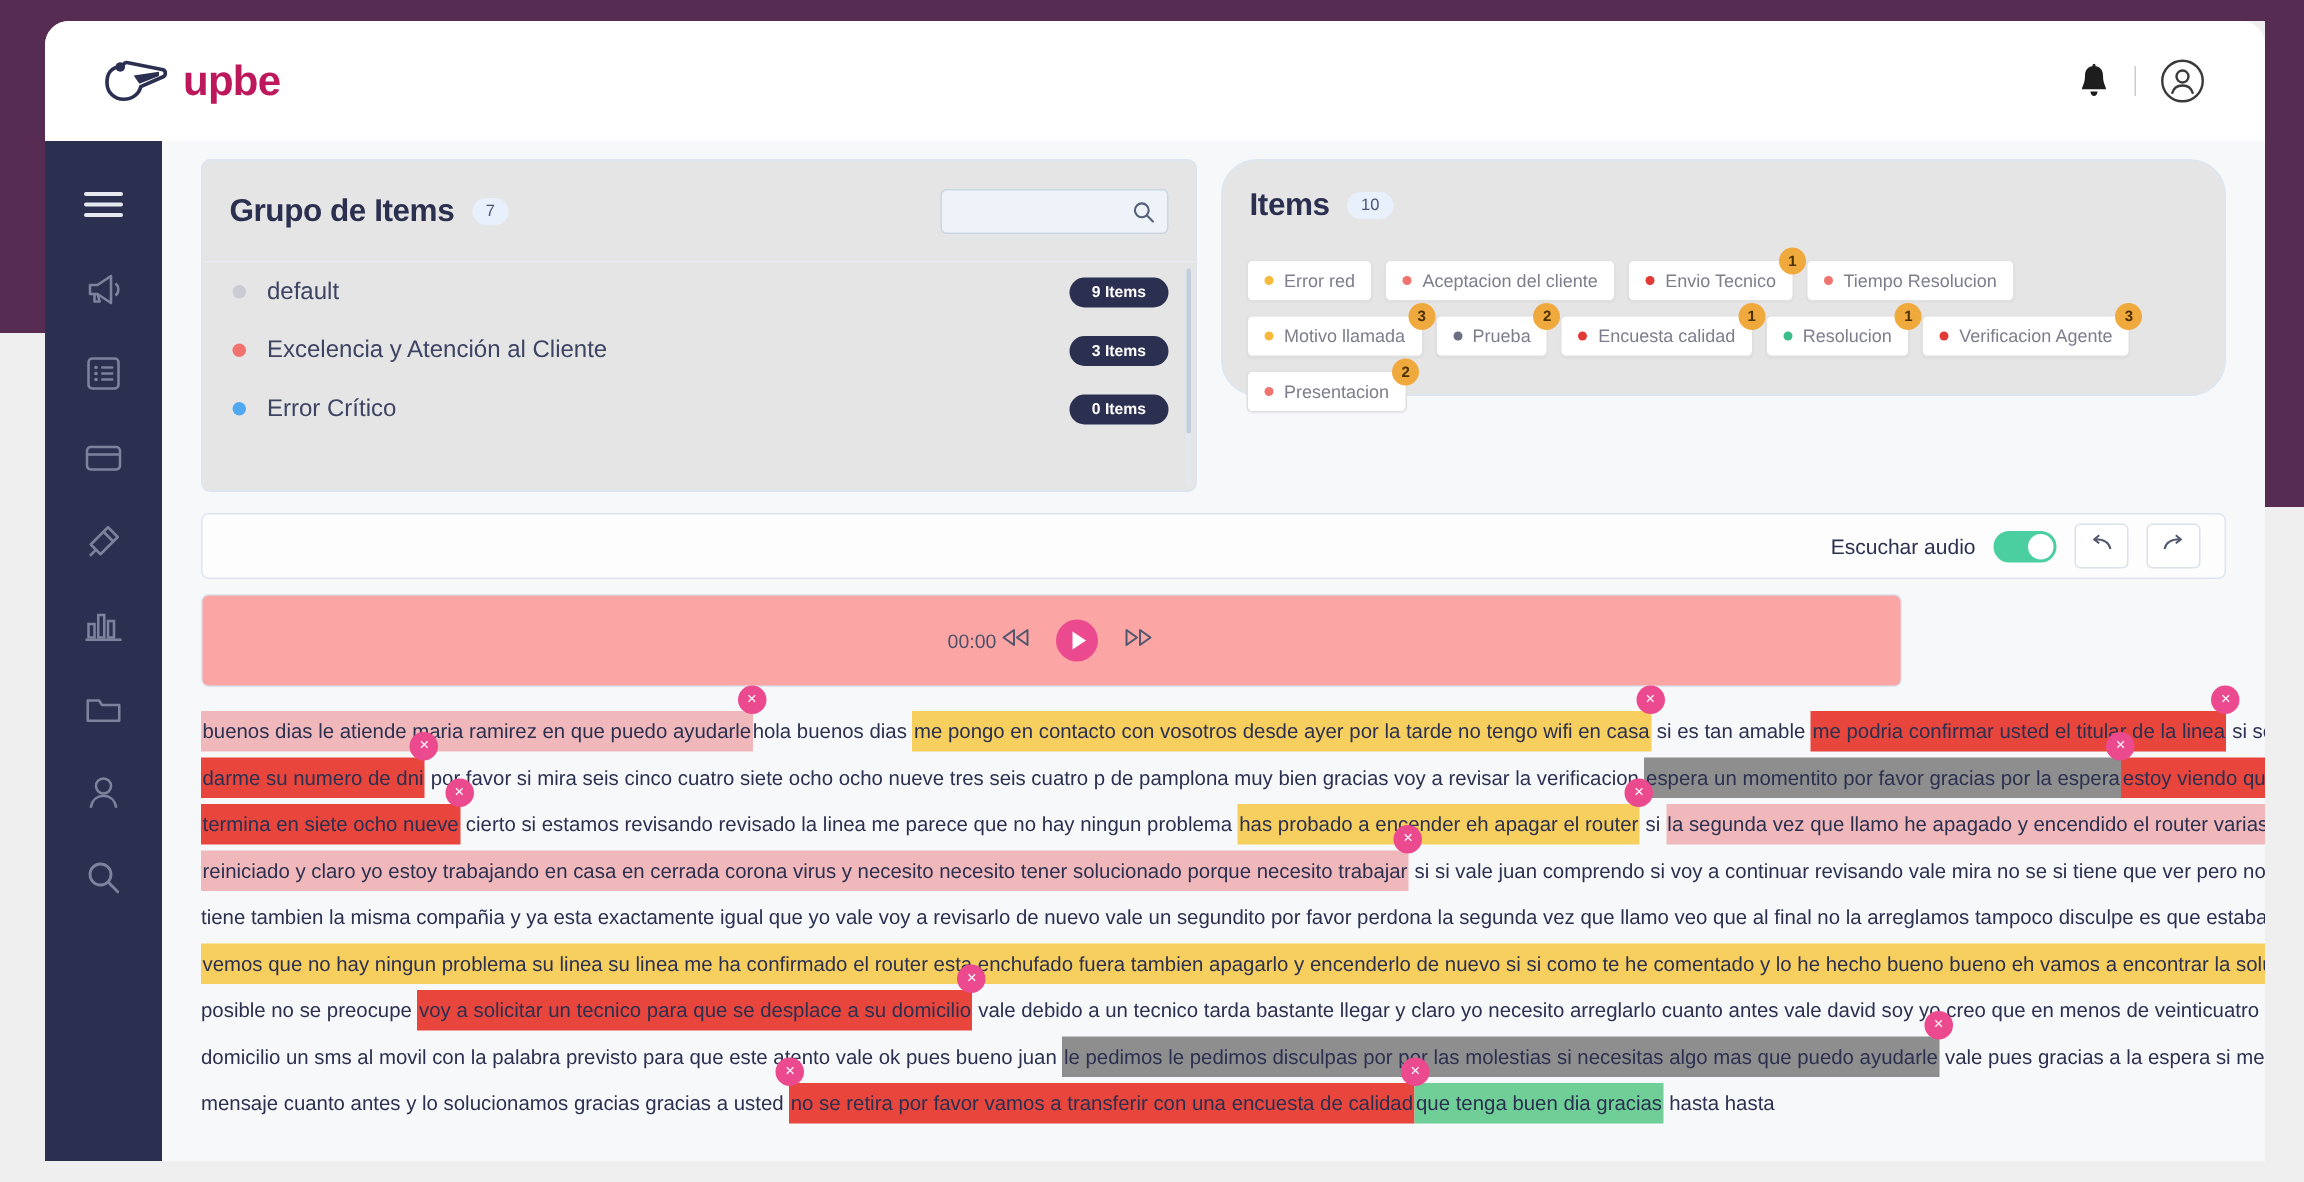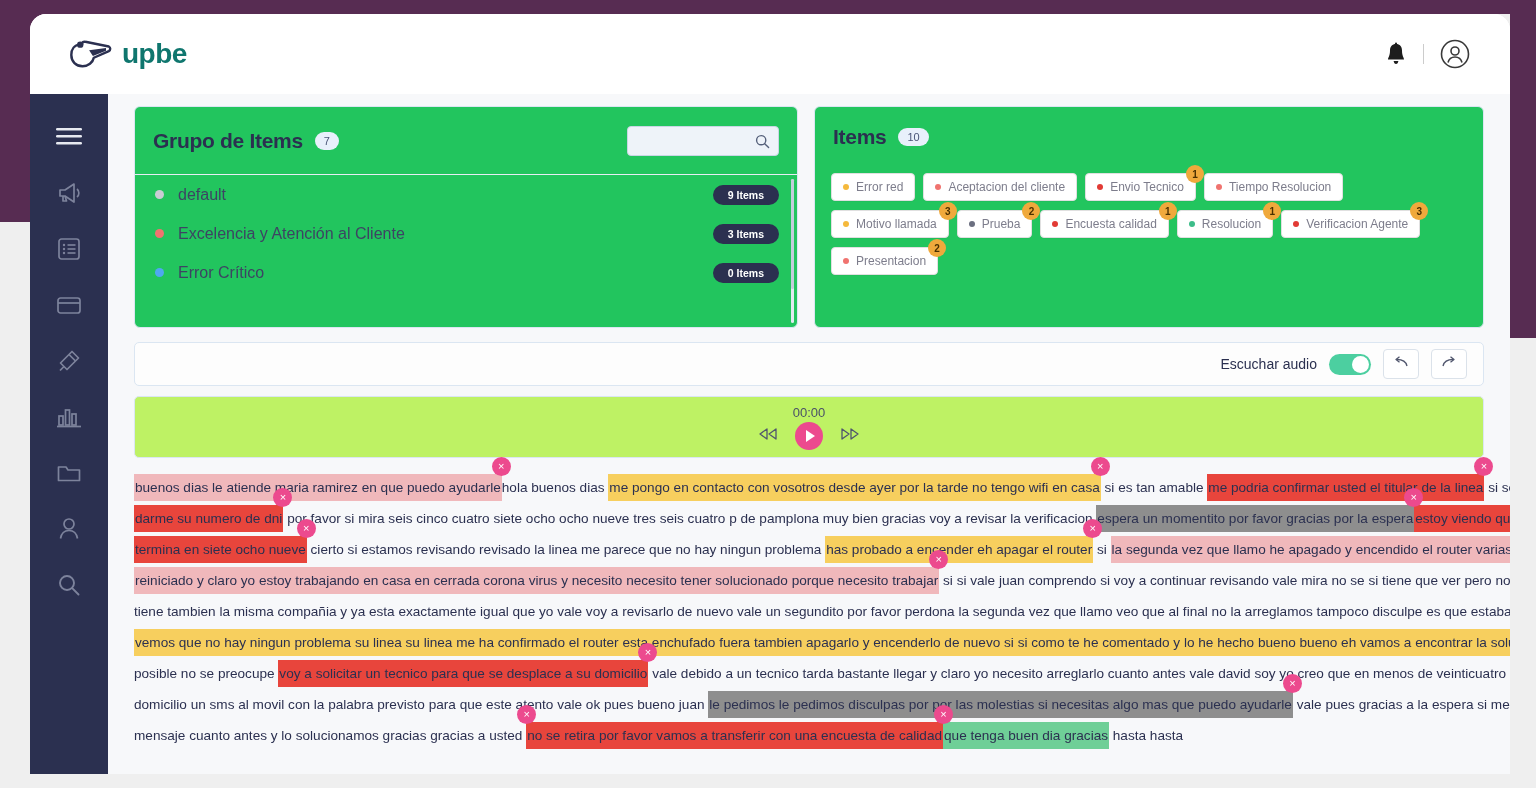--- a/index.html
+++ b/index.html
@@ -36,21 +36,21 @@
   }
 
   
   .app-header {
     position: absolute; left: 0; top: 0; width: 1480px; height: 80px;
     background: #fff; display: flex; align-items: center;
     padding: 0 40px; z-index: 5;
   }
   .logo-wrap { display: flex; align-items: center; gap: 10px; }
   .logo-mark { width: 42px; height: 30px; display: block; }
-  .logo-text { font-size: 28px; font-weight: bold; color: #0f766e; letter-spacing: -0.5px; }
+  .logo-text { font-size: 28px; font-weight: bold; color: #be185d; letter-spacing: -0.5px; }
   .header-right { margin-left: auto; display: flex; align-items: center; gap: 16px; }
   .bell-ic { width: 22px; height: 24px; display: block; }
   .hdr-divider { width: 1px; height: 20px; background: #ccc; }
   .avatar-ic { width: 30px; height: 30px; display: block; }
 
   
   .sidebar {
     position: absolute; left: 0px; top: 80px; width: 78px; height: 680px;
     background: #2b3050; display: flex; flex-direction: column;
     align-items: center; padding-top: 26px; gap: 22px; z-index: 4;
@@ -62,24 +62,24 @@
   .content {
     position: absolute; left: 78px; top: 80px; width: 1402px; height: 680px;
     background: #f7f8fa; overflow: hidden;
   }
   .content-inner { position: relative; padding: 12px 26px 0 26px; }
 
   
   .cards-row { display: flex; gap: 16px; }
 
   .panel {
-    background: #22c55e; border: 1px solid #dbe6f2; border-radius: 6px;
+    background: #e5e5e5; border: 1px solid #dbe6f2; border-radius: 6px;
   }
   .panel-groups { width: 672px; height: 222px; }
-  .panel-items  { width: 678px; height: 222px; }
+  .panel-items  { width: 678px; height: 158px; border-radius: 24px; }
 
   .panel-head {
     height: 68px; display: flex; align-items: center; padding: 0 18px;
     border-bottom: 1px solid #e7edf4;
   }
   .panel-items .panel-head { border-bottom: none; height: 60px; }
   .panel-title { font-size: 21px; font-weight: bold; color: #2b3050; letter-spacing: -0.3px; }
   .count-pill {
     margin-left: 12px; background: #e8f0fb; color: #4a5578;
     font-size: 11px; border-radius: 10px; padding: 3px 9px; min-width: 24px; text-align: center;
@@ -149,23 +149,23 @@
     position: absolute; right: 2px; top: 2px; width: 17px; height: 17px;
     border-radius: 50%; background: #fff;
   }
   .icon-btn {
     width: 36px; height: 30px; border: 1px solid #dbe2ea; border-radius: 4px;
     background: #fff; display: flex; align-items: center; justify-content: center; cursor: pointer;
   }
 
   
   .player {
-    margin-top: 10px; width: 1350px; height: 62px;
-    background: #bef264; border: 1px solid #dbe6f2; border-radius: 5px;
-    display: flex; flex-direction: column; align-items: center; justify-content: center; gap: 2px;
+    margin-top: 10px; width: 1134px; height: 62px;
+    background: #fca5a5; border: 1px solid #dbe6f2; border-radius: 5px;
+    display: flex; flex-direction: row; align-items: center; justify-content: center; gap: 2px;
   }
   .time-txt { font-size: 13px; color: #4a5068; }
   .player-ctrls { display: flex; align-items: center; gap: 16px; }
   .pbtn { cursor: pointer; display: flex; align-items: center; justify-content: center; }
   .play-btn {
     width: 28px; height: 28px; border-radius: 50%; background: #ec4a8e;
     display: flex; align-items: center; justify-content: center; cursor: pointer;
   }
   .play-tri {
     width: 0; height: 0; border-left: 9px solid #fff;

